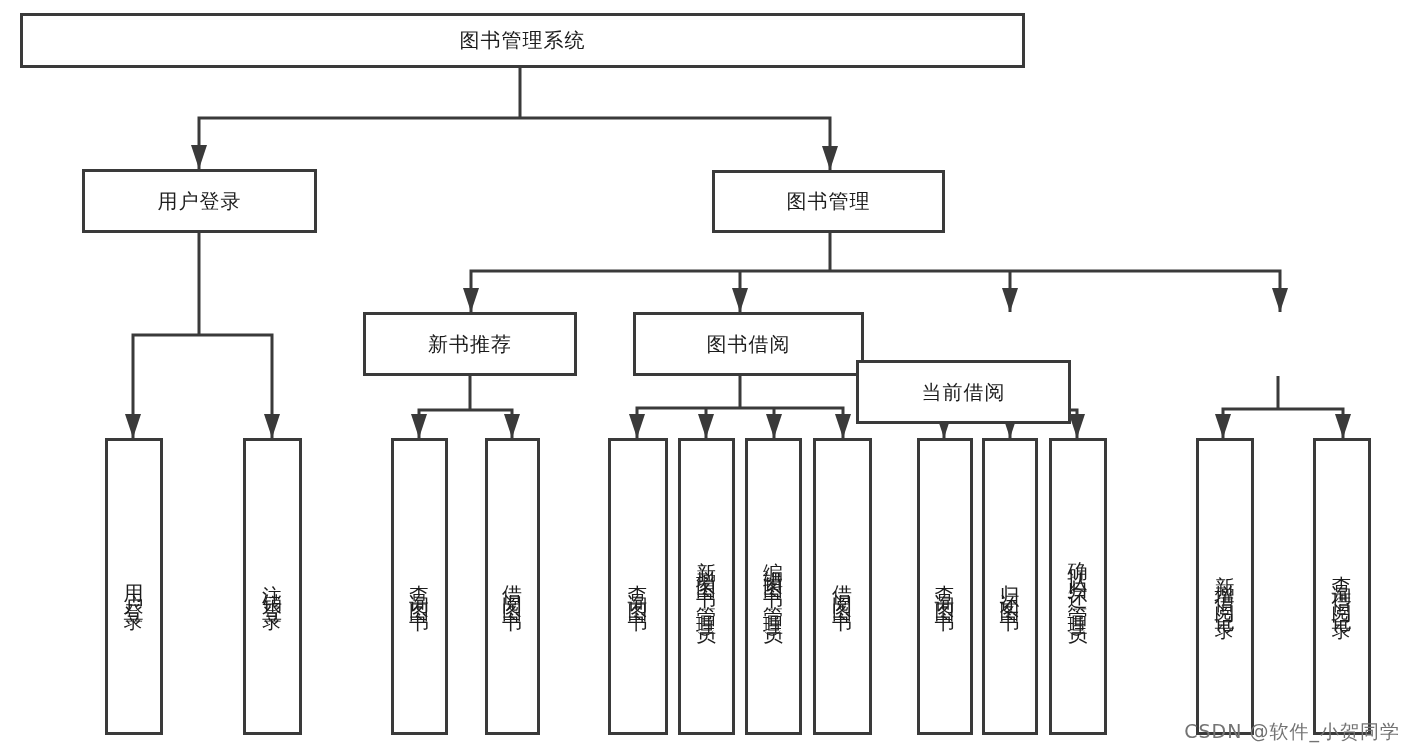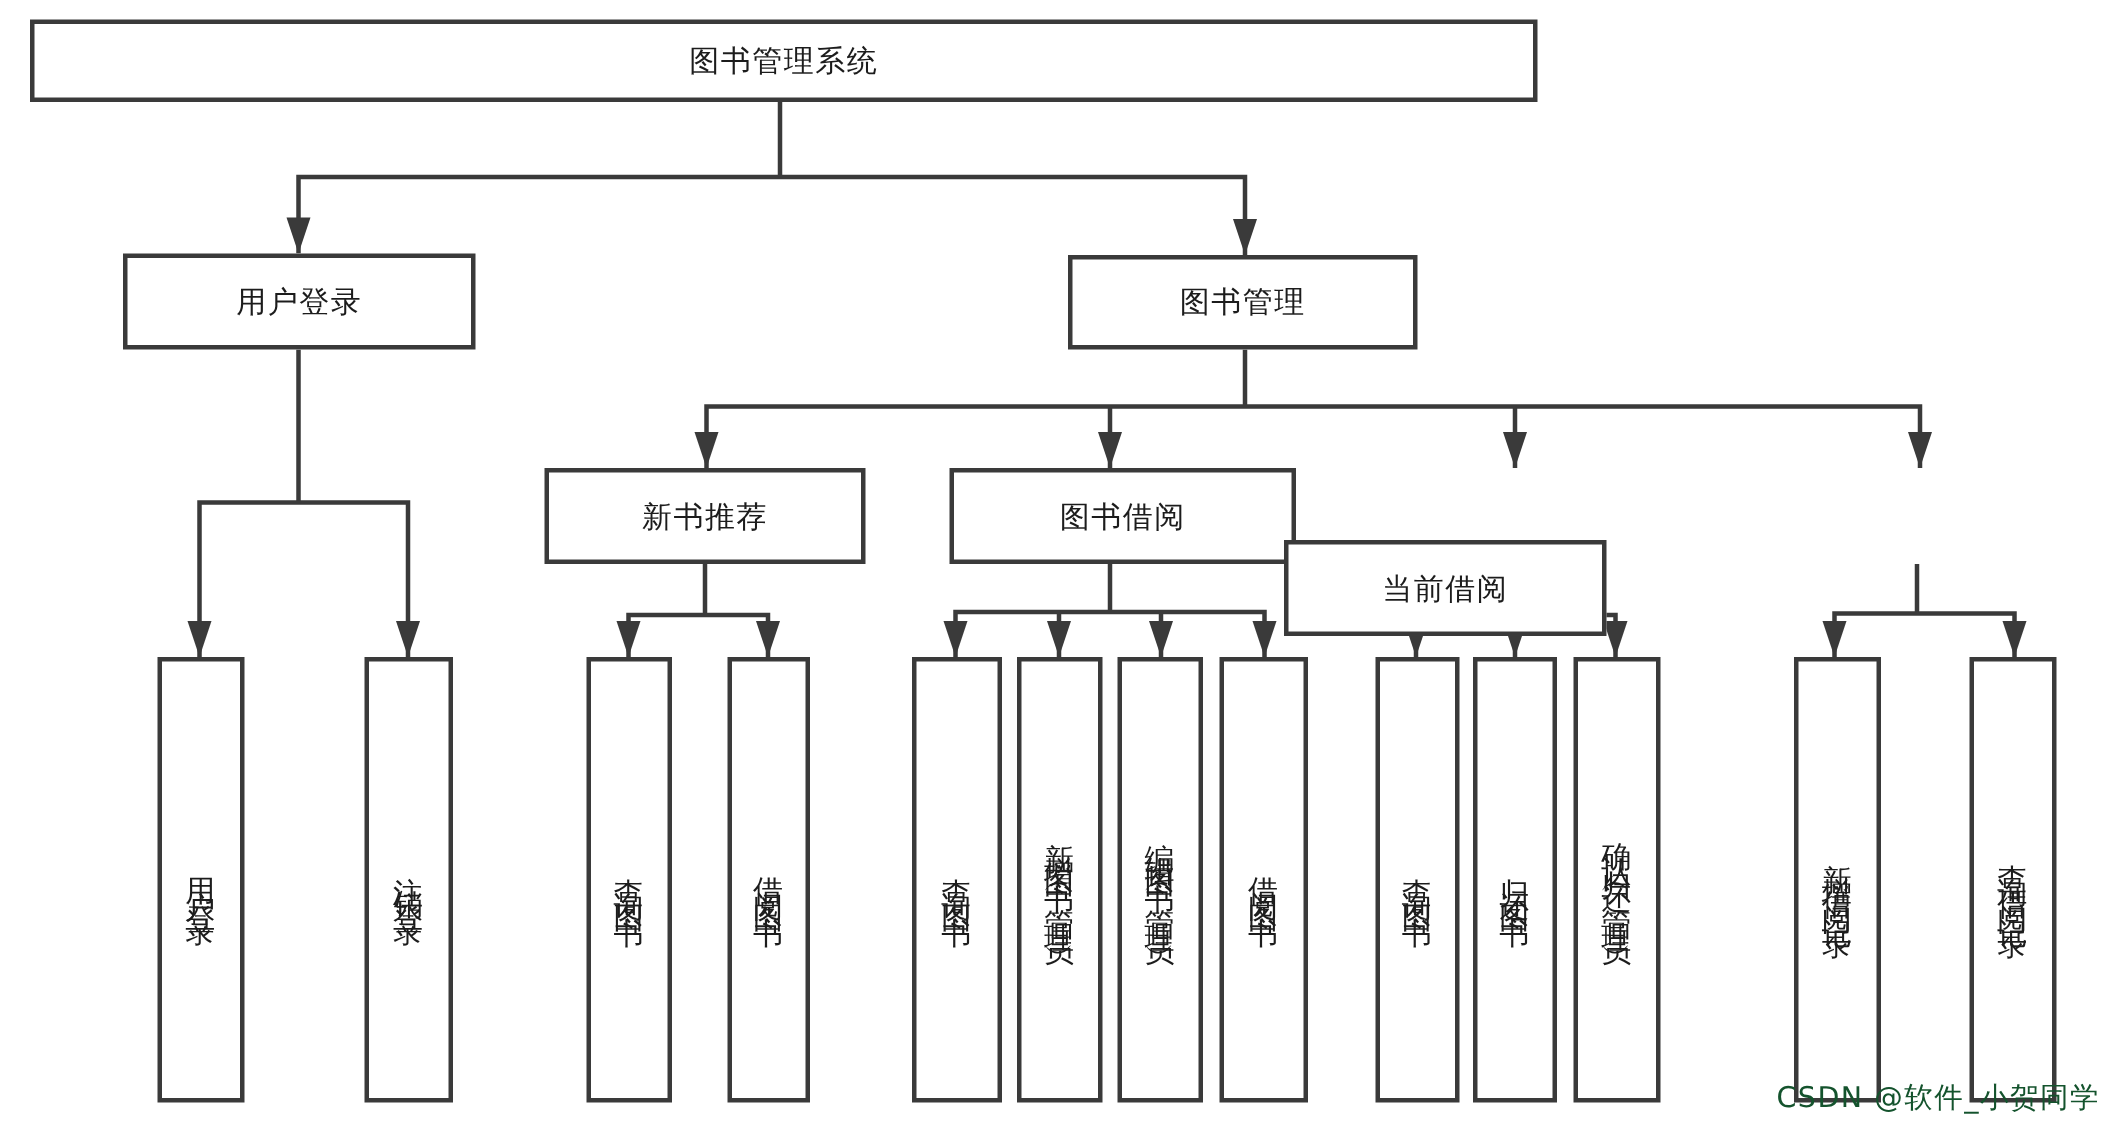--- a/index.html
+++ b/index.html
@@ -39,21 +39,21 @@
     text-orientation: mixed;
     letter-spacing: 9px;
     line-height: 1;
     white-space: nowrap;
   }
   .watermark {
     position: absolute;
     right: 5px;
     bottom: 2px;
     font-size: 19px;
-    color: #14532d;
+    color: #737373;
     letter-spacing: 1px;
     z-index: 3;
   }
 </style>
 </head>
 <body>
 
 <div class="stage">
 
   <svg class="connectors" viewBox="0 0 1405 747" xmlns="http://www.w3.org/2000/svg">

